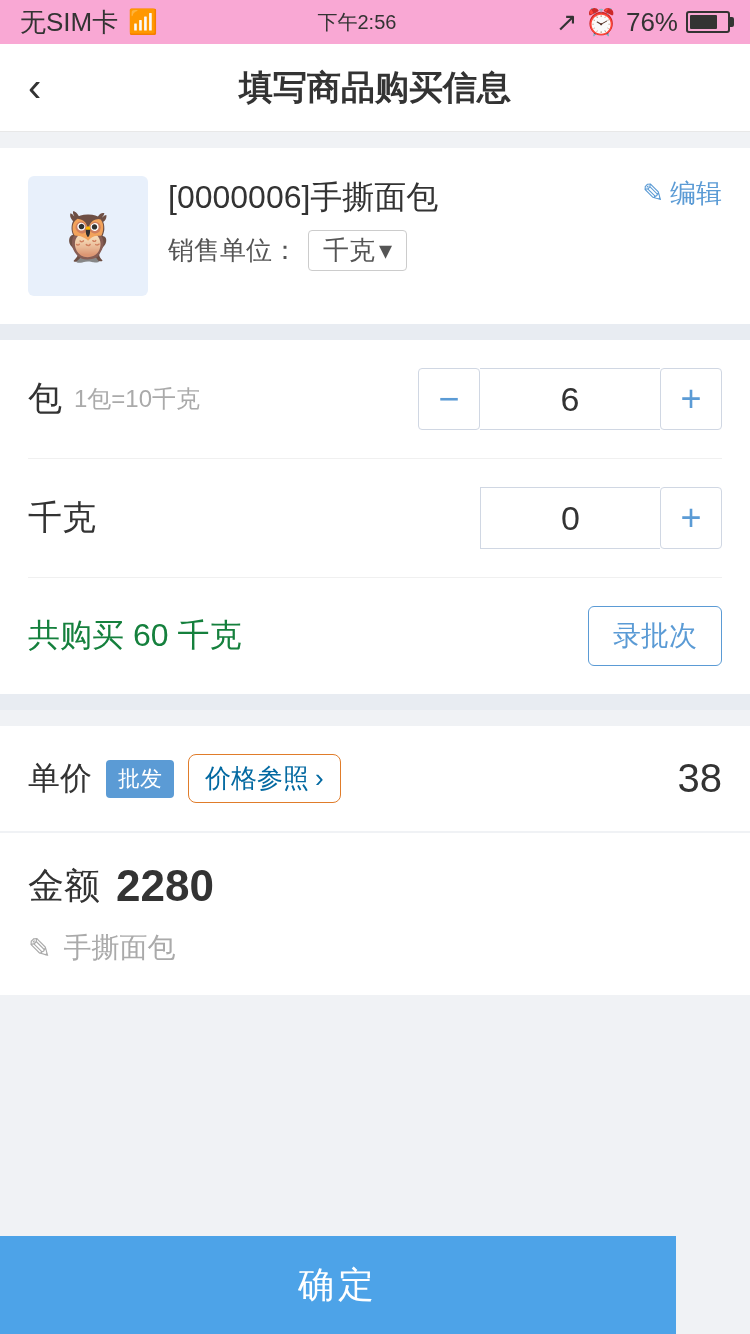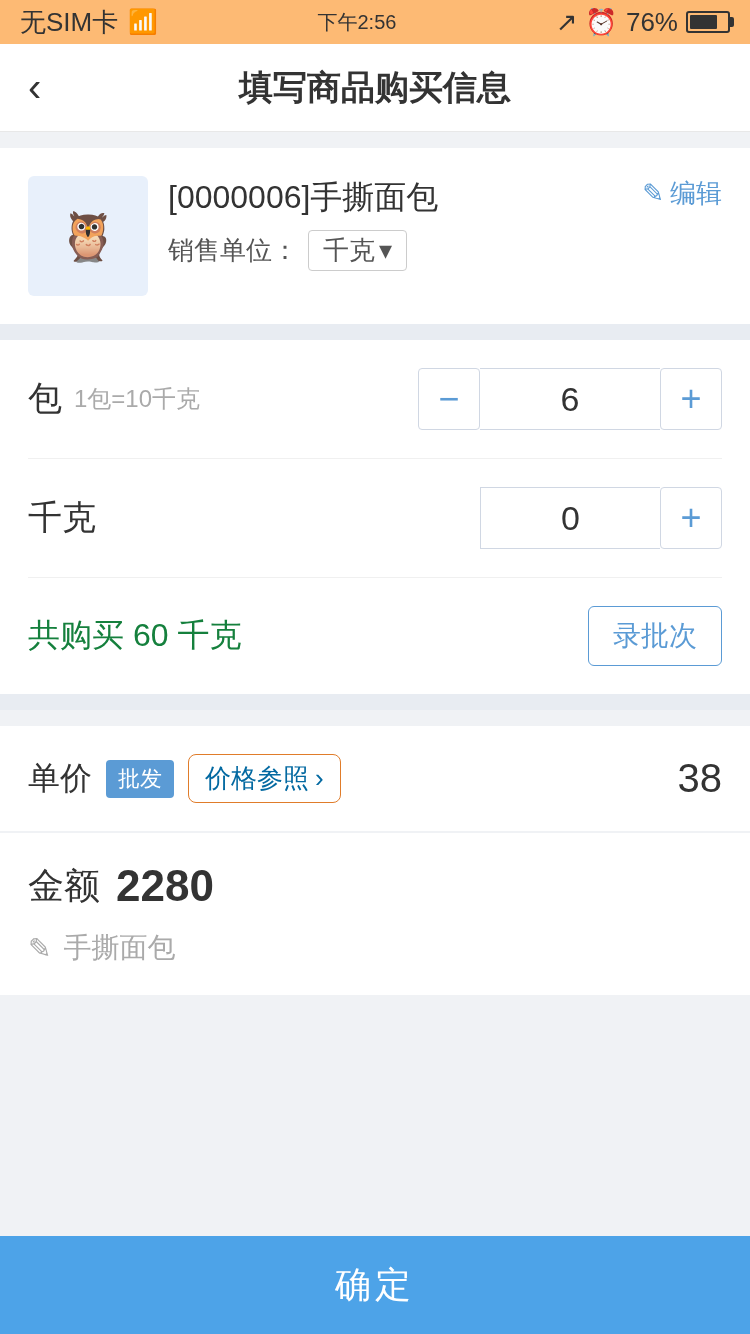--- a/index.html
+++ b/index.html
@@ -9,21 +9,21 @@
       min-height: 1334px;
       font-family: -apple-system, "PingFang SC", "Helvetica Neue", Arial, sans-serif;
       background: #f0f2f5;
       font-size: 32px;
       color: #333;
     }
 
     
     .status-bar {
       height: 44px;
-      background: #fdba74;
+      background: #f9a8d4;
       display: flex;
       align-items: center;
       justify-content: space-between;
       padding: 0 20px;
       font-size: 26px;
       color: #333;
     }
     .status-left { display: flex; align-items: center; gap: 10px; }
     .status-center { font-size: 20px; font-weight: 500; }
     .status-right { display: flex; align-items: center; gap: 8px; font-size: 26px; }
@@ -298,21 +298,21 @@
       flex: 1;
       background: #f0f2f5;
       min-height: 280px;
     }
 
     
     .confirm-bar {
       position: fixed;
       bottom: 0;
       left: 0;
-      width: 750px;
+      width: 676px;
       height: 98px;
       background: #4da3e8;
       display: flex;
       align-items: center;
       justify-content: center;
       cursor: pointer;
     }
     .confirm-text {
       font-size: 36px;
       color: #fff;

